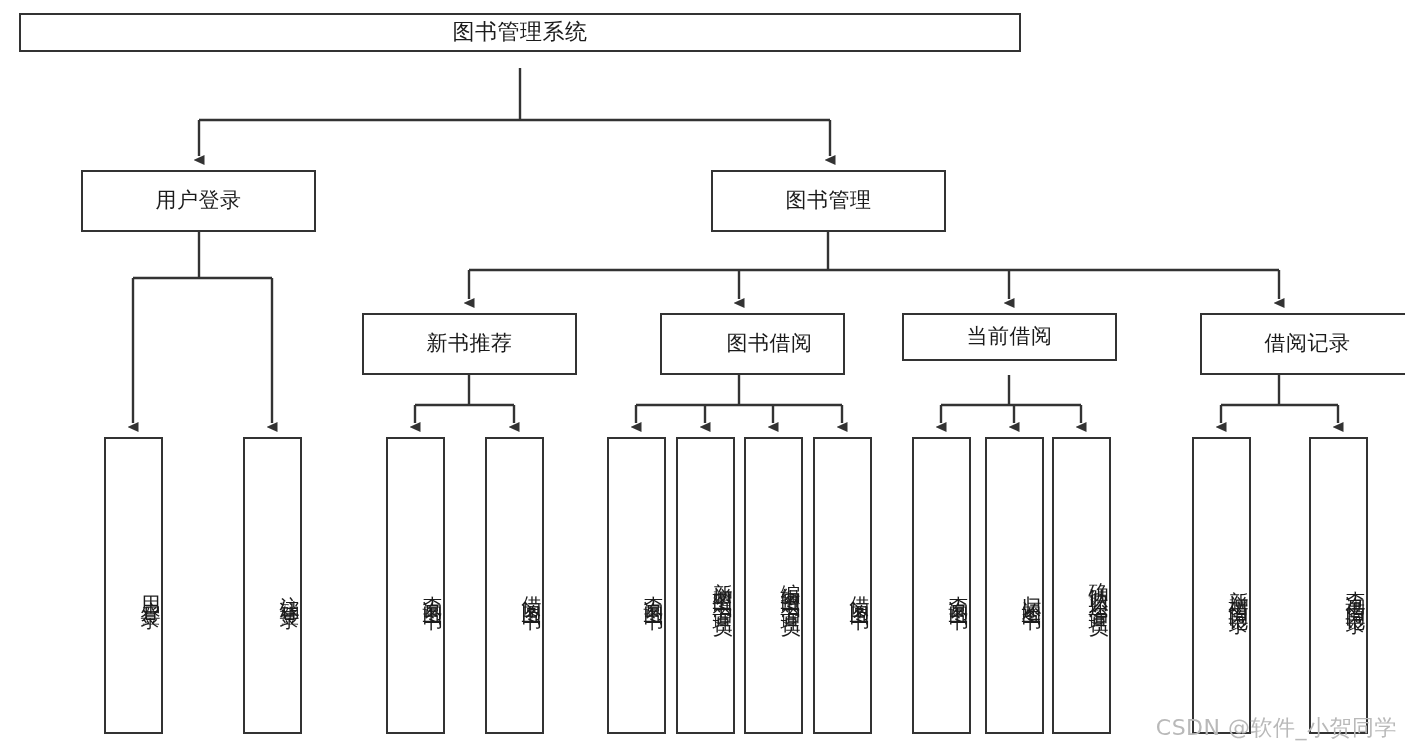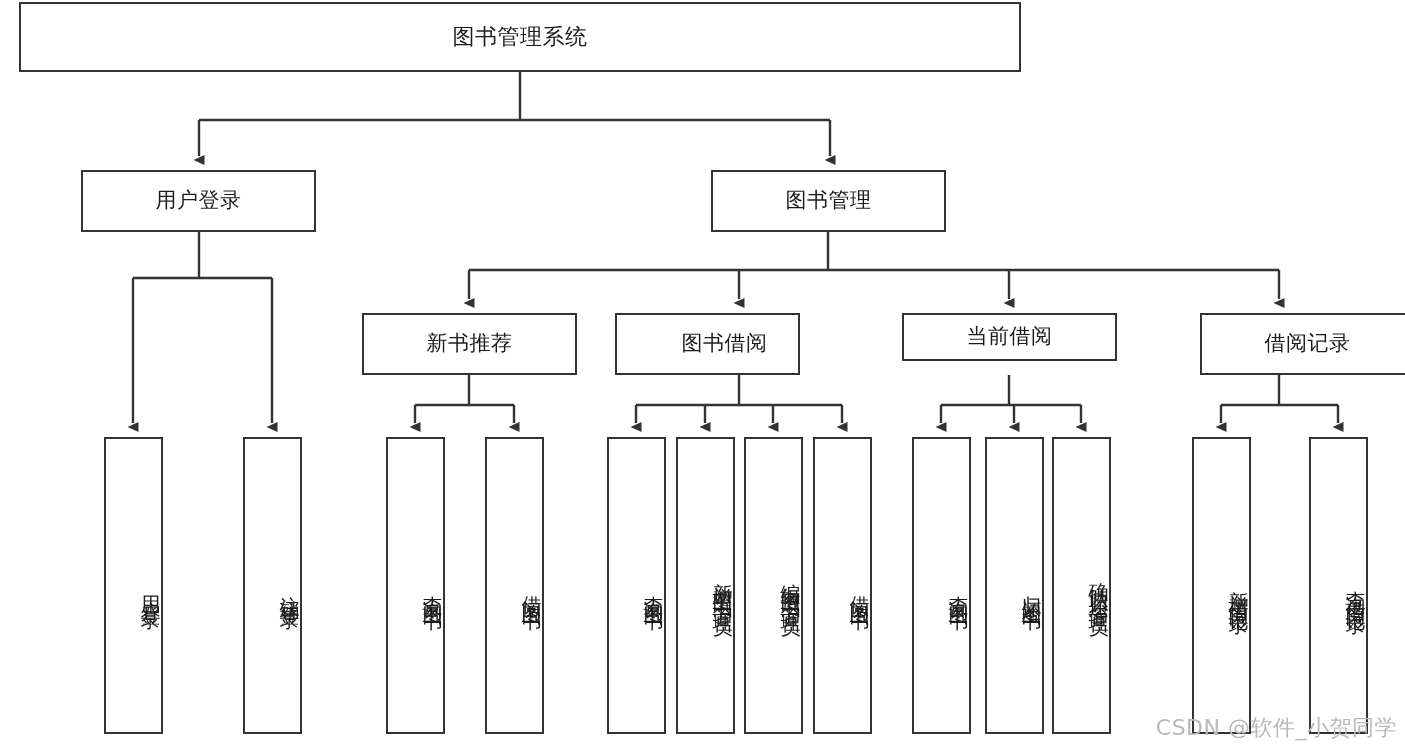--- a/index.html
+++ b/index.html
@@ -116,35 +116,35 @@
       <path d="M1014,405 L1014,423" marker-end="url(#arrow)"></path>
       <path d="M1081,405 L1081,423" marker-end="url(#arrow)"></path>
 
       <path d="M1279,375 L1279,405"></path>
       <path d="M1221,405 L1338,405"></path>
       <path d="M1221,405 L1221,423" marker-end="url(#arrow)"></path>
       <path d="M1338,405 L1338,423" marker-end="url(#arrow)"></path>
     </g>
   </svg>
 
-  <div class="node h root" style="left:19px; top:2px; width:1002px; height:70px;">
+  <div class="node h root" style="left:19px; top:13px; width:1002px; height:39px;">
     <span>图书管理系统</span>
   </div>
 
   <div class="node h" style="left:81px; top:170px; width:235px; height:62px;">
     <span>用户登录</span>
   </div>
   <div class="node h" style="left:362px; top:313px; width:215px; height:62px;">
     <span>新书推荐</span>
   </div>
 
   <div class="node h" style="left:711px; top:170px; width:235px; height:62px;">
     <span>图书管理</span>
   </div>
-  <div class="node h" style="left:615px; top:313px; width:185px; height:62px;padding-left:34px;">
+  <div class="node h" style="left:660px; top:313px; width:185px; height:62px;padding-left:34px;">
     <span>图书借阅</span>
   </div>
   <div class="node h" style="left:902px; top:313px; width:215px; height:48px;">
     <span>当前借阅</span>
   </div>
   <div class="node h" style="left:1200px; top:313px; width:215px; height:62px;">
     <span>借阅记录</span>
   </div>
 
   <div class="node v" style="left:104px; top:437px; width:59px; height:297px;">

